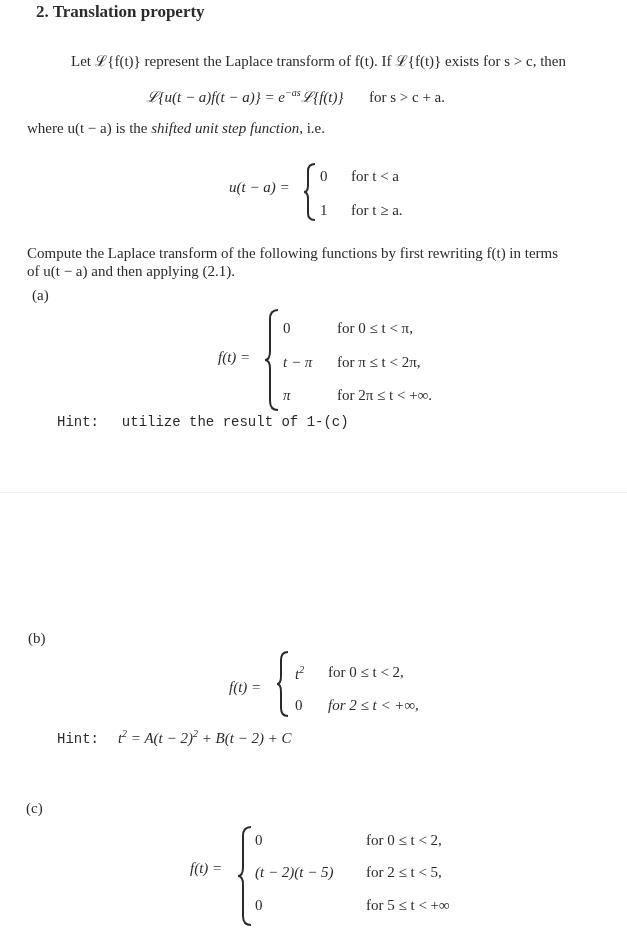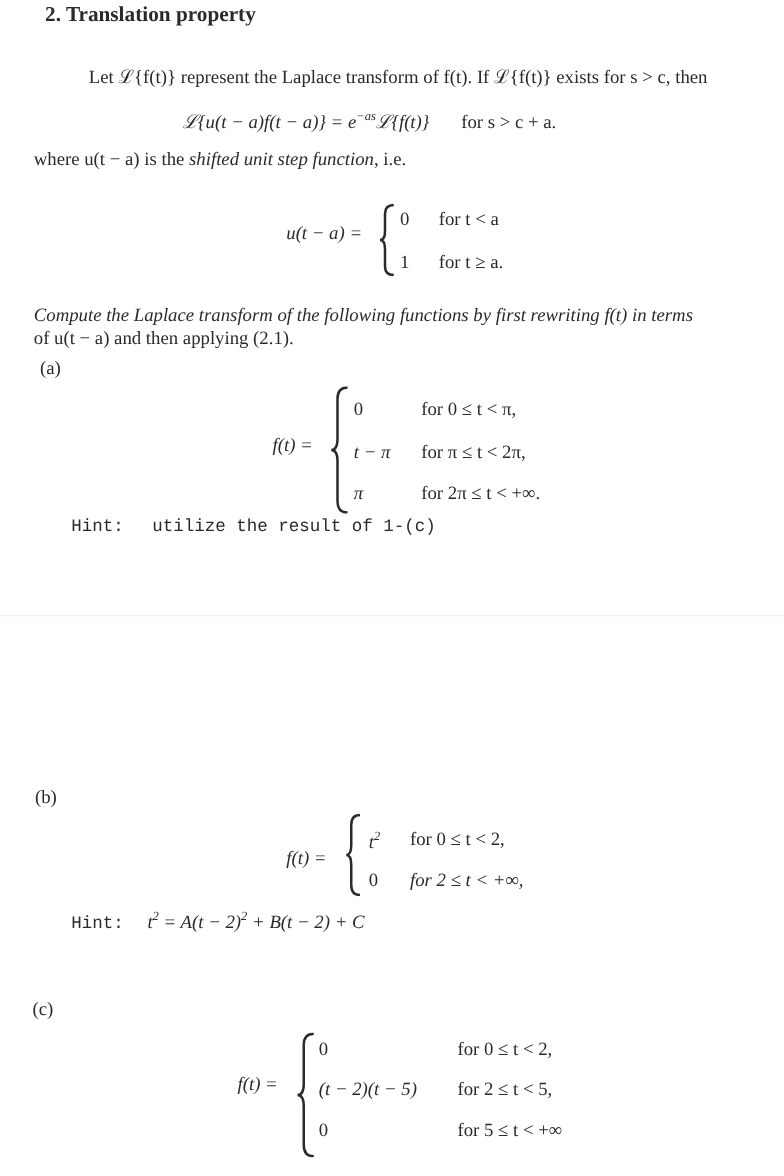--- a/index.html
+++ b/index.html
@@ -40,21 +40,21 @@
 
 <div class="abs serif body-text it" style="left:229px; top:179px;">u(t − a) =</div>
 <svg class="brace-svg" style="left:303px; top:163px;" width="14" height="58">
   <path d="M12 1 Q5 1 5 8 L5 22 Q5 29 1 29 Q5 29 5 36 L5 50 Q5 57 12 57" fill="none" stroke="#2a2a2a" stroke-width="2"></path>
 </svg>
 <div class="abs serif body-text" style="left:320px; top:168px;">0</div>
 <div class="abs serif body-text" style="left:351px; top:168px;">for t &lt; a</div>
 <div class="abs serif body-text" style="left:320px; top:202px;">1</div>
 <div class="abs serif body-text" style="left:351px; top:202px;">for t ≥ a.</div>
 
-<div class="abs serif body-text" style="left:27px; top:245px;font-style:italic;">Compute the Laplace transform of the following functions by first rewriting f(t) in terms</div>
+<div class="abs serif body-text" style="left:27px; top:245px;">Compute the Laplace transform of the following functions by first rewriting f(t) in terms</div>
 <div class="abs serif body-text" style="left:27px; top:263px;">of u(t − a) and then applying (2.1).</div>
 
 <div class="abs serif body-text" style="left:32px; top:287px;">(a)</div>
 <div class="abs serif body-text it" style="left:218px; top:349px;">f(t) =</div>
 <svg class="brace-svg" style="left:264px; top:309px;" width="16" height="102">
   <path d="M14 1 Q6 1 6 10 L6 42 Q6 51 1 51 Q6 51 6 60 L6 92 Q6 101 14 101" fill="none" stroke="#2a2a2a" stroke-width="2"></path>
 </svg>
 <div class="abs serif body-text" style="left:283px; top:320px;">0</div>
 <div class="abs serif body-text" style="left:337px; top:320px;text-align:right;">for 0 ≤ t &lt; π,</div>
 <div class="abs serif body-text it" style="left:283px; top:354px;">t − π</div>

